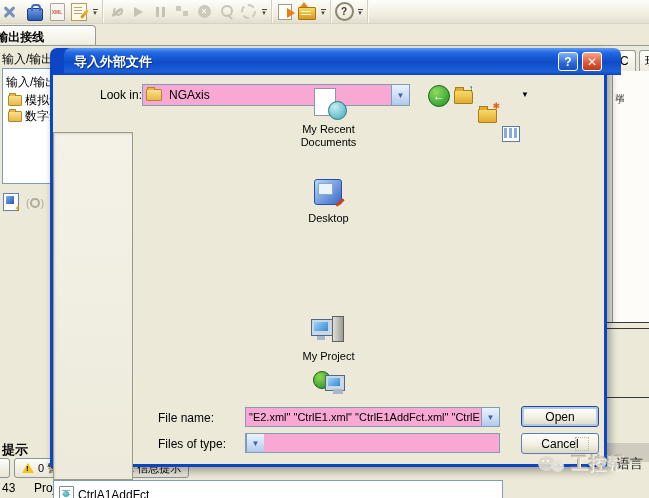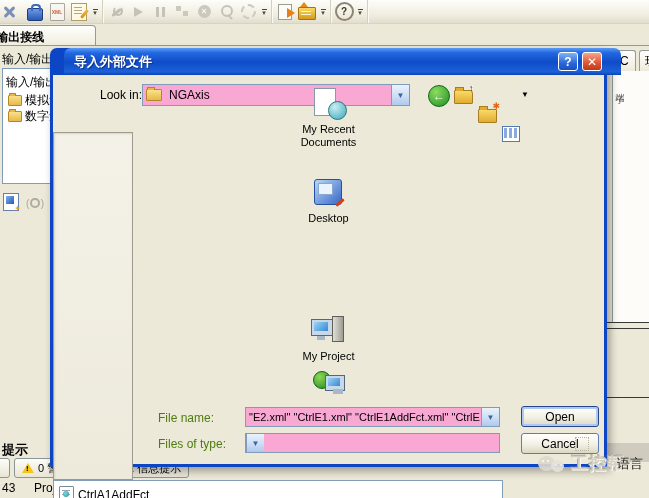--- a/index.html
+++ b/index.html
@@ -128,21 +128,21 @@
   .p-net .mon::before{content:"";position:absolute;left:2px;top:2px;width:12px;height:8px;background:linear-gradient(135deg,#9CD4F8,#3888D0);}
   .p-net::before{content:"";position:absolute;left:2px;top:0;width:16px;height:16px;border-radius:50%;background:radial-gradient(circle at 35% 30%,#90D850,#1E8828);border:1px solid #136018;}
   .p-net::after{content:"";position:absolute;right:4px;top:18px;width:10px;height:5px;background:#A8B8C8;}
 
   #filelist{left:97px;top:35px;width:450px;height:292px;background:#fff;border:1px solid #7F9DB9;box-sizing:border-box;padding:5px 4px;overflow:hidden;}
   .frow{display:flex;align-items:center;height:17px;gap:4px;width:max-content;padding:0 4px 0 1px;font-size:12px;color:#000;}
   .fic{width:13px;height:15px;background:#fff;border:1px solid #7A8A9A;border-radius:1px;position:relative;flex:none;}
   .fic::before{content:"";position:absolute;left:2px;top:3px;width:8px;height:1px;background:#9AA6B4;box-shadow:0 4px 0 #9AA6B4,0 8px 0 #9AA6B4;}
   .fic::after{content:"";position:absolute;left:3px;top:4px;width:6px;height:6px;border-radius:50%;background:radial-gradient(circle at 40% 40%,#7FD8E0,#1E8E9A);}
 
-  .fieldlbl{position:absolute;font-size:12px;color:#4d7c0f;}
+  .fieldlbl{position:absolute;font-size:12px;color:#000000;}
   .xpbtn{position:absolute;width:78px;height:21px;background:linear-gradient(180deg,#FFFFFF,#F2F0E4 55%,#DCD7C4);border:1px solid #5A7CB8;border-radius:3px;font-size:12px;color:#000;display:flex;align-items:center;justify-content:center;box-sizing:border-box;}
   .defbtn{border:1px solid #28458E;box-shadow:inset 0 0 0 2px #AEC8F0;}
 
   
   #wm{left:538px;top:449px;width:110px;height:30px;}
   .wm-b1{position:absolute;left:0;top:7px;width:17px;height:15px;border-radius:50% 50% 45% 50%;background:#DED9CE;opacity:.92;}
   .wm-b2{position:absolute;left:13px;top:11px;width:13px;height:12px;border-radius:50%;background:#E6E2D8;opacity:.92;}
   .wm-b1::after,.wm-b2::after{content:"";position:absolute;left:4px;top:4px;width:2px;height:2px;border-radius:50%;background:#fff;box-shadow:5px 0 0 #fff;}
   .wm-txt{position:absolute;left:33px;top:3px;font-size:17px;font-weight:bold;color:#D5D0C3;text-shadow:1px 1px 0 #FBFAF4,-1px -1px 0 #AEA996;letter-spacing:1px;white-space:nowrap;}
   .wm-dots{position:absolute;left:37px;top:-12px;width:12px;height:12px;border:1px dotted #B8B4A4;}

